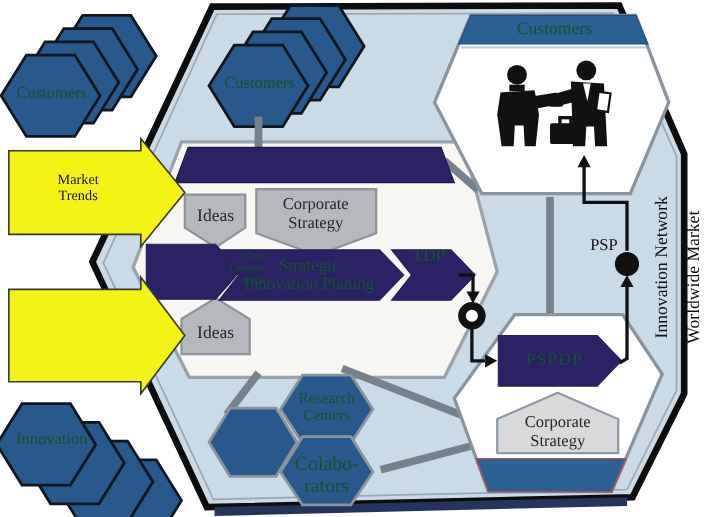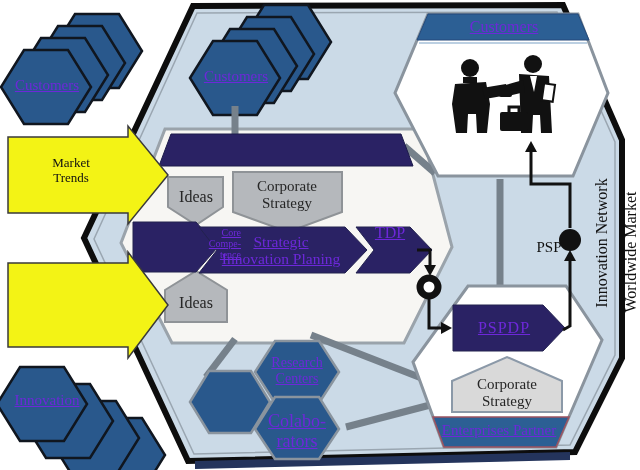--- a/index.html
+++ b/index.html
@@ -1,20 +1,20 @@
 <!DOCTYPE html>
 <html><head>
 <meta charset="utf-8">
 <style>
   html,body{margin:0;padding:0;background:#ffffff;}
   #canvas{position:relative;width:640px;height:470px;background:#ffffff;overflow:hidden;
           font-family:"Liberation Serif", serif;}
   #shapes{position:absolute;left:0;top:0;}
   .lbl{position:absolute;text-align:center;line-height:1.12;color:#111;pointer-events:none;}
-  .w{color:#6d28d9;text-decoration:underline;}
+  .w{color:#14532d;}
   .dk{color:#262626;}
   .vert{transform:rotate(-90deg);transform-origin:center center;white-space:nowrap;}
 </style>
 </head>
 <body>
 
 <div id="canvas">
 <svg id="shapes" width="640" height="470" viewBox="0 0 640 470">
 
   <polygon points="193,6 563,5 622,140 622,358 575,452 188,461 84,238" fill="#cbdae7" stroke="#0d0d0d" stroke-width="6"></polygon>
@@ -113,19 +113,18 @@
 <div class="lbl" style="left:12px;top:156px;width:118px;font-size:13px;">Market<br>Trends</div>
 <div class="lbl w" style="left:0px;top:392px;width:94px;font-size:15px;">Innovation</div>
 <div class="lbl dk" style="left:167px;top:188px;width:58px;font-size:16px;">Ideas</div>
 <div class="lbl dk" style="left:230px;top:178px;width:114px;font-size:15px;">Corporate<br>Strategy</div>
 <div class="lbl w" style="left:139px;top:227px;width:74px;font-size:10px;text-align:right;margin-left:28px;">Core<br>Compe-<br>tence</div>
 <div class="lbl w" style="left:202px;top:233px;width:158px;font-size:15.5px;">Strategic<br>Innovation Planing</div>
 <div class="lbl w" style="left:362px;top:224px;width:56px;font-size:16px;">TDP</div>
 <div class="lbl dk" style="left:167px;top:294px;width:58px;font-size:16px;">Ideas</div>
 <div class="lbl w" style="left:256px;top:355px;width:82px;font-size:14px;">Research<br>Centers</div>
 <div class="lbl w" style="left:257px;top:411px;width:80px;font-size:18px;">Colabo-<br>rators</div>
-<div class="lbl" style="left:530px;top:215px;width:38px;font-size:15px;margin-top:24px;">PSP</div>
+<div class="lbl" style="left:530px;top:215px;width:38px;font-size:15px;">PSP</div>
 <div class="lbl w" style="left:456px;top:319px;width:96px;font-size:16px;letter-spacing:1px;">PSPDP</div>
 <div class="lbl dk" style="left:449px;top:376px;width:116px;font-size:15px;">Corporate<br>Strategy</div>
-<div class="lbl w" style="left:426px;top:422px;width:146px;font-size:15px;">Enterprises Partner</div>
 <div class="lbl vert" style="left:522px;top:234px;width:160px;height:18px;font-size:16px;">Innovation Network</div>
 <div class="lbl vert" style="left:551px;top:243px;width:160px;height:18px;font-size:16px;">Worldwide Market</div>
 </div>
 
 </body></html>

